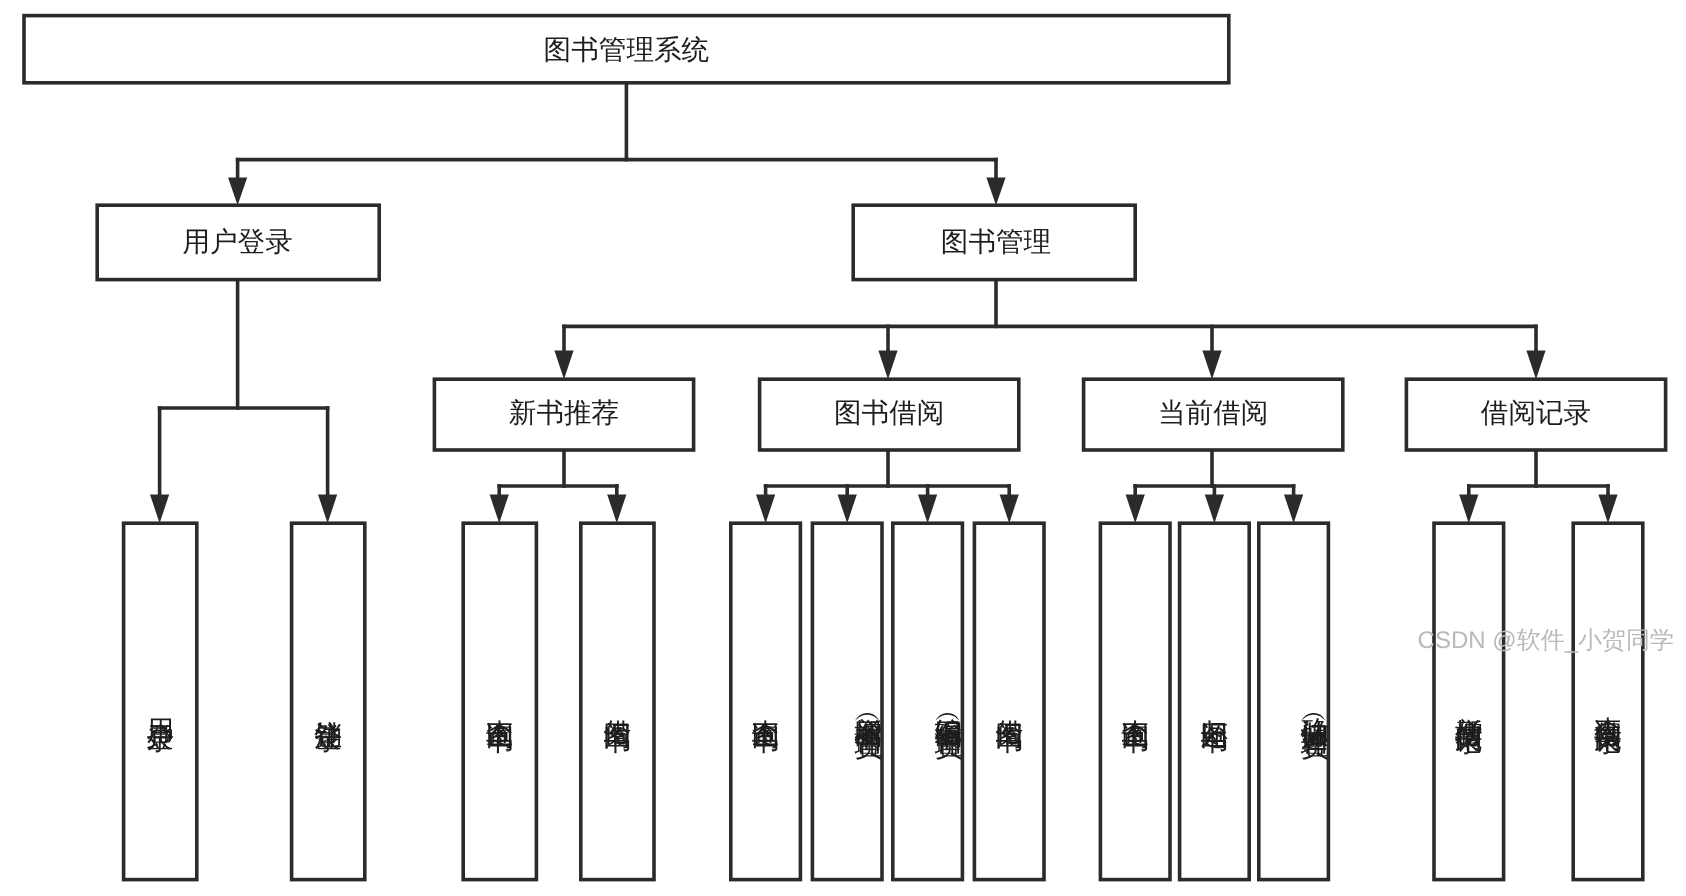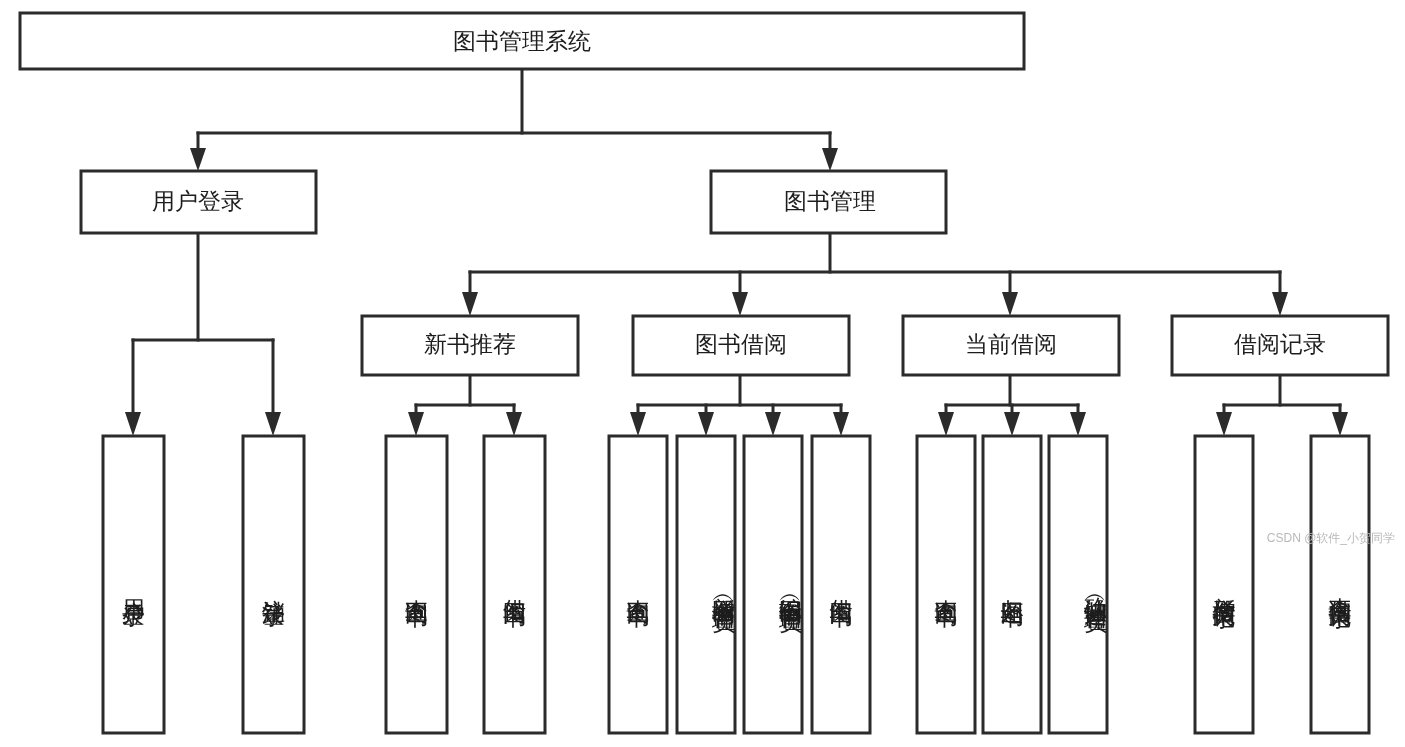--- a/index.html
+++ b/index.html
@@ -62,21 +62,21 @@
     white-space: nowrap;
     text-align: center;
     pointer-events: none;
     user-select: none;
   }
   .watermark {
     position: absolute;
     right: 10px;
     bottom: 4px;
     font-family: "Liberation Sans", "DejaVu Sans", sans-serif;
-    font-size: 12px;
+    font-size: 20px;
     color: #b9b9b9;
     white-space: nowrap;
     user-select: none;
   }
 </style>
 </head>
 <body>
 
 <div id="diagram-root">
 

